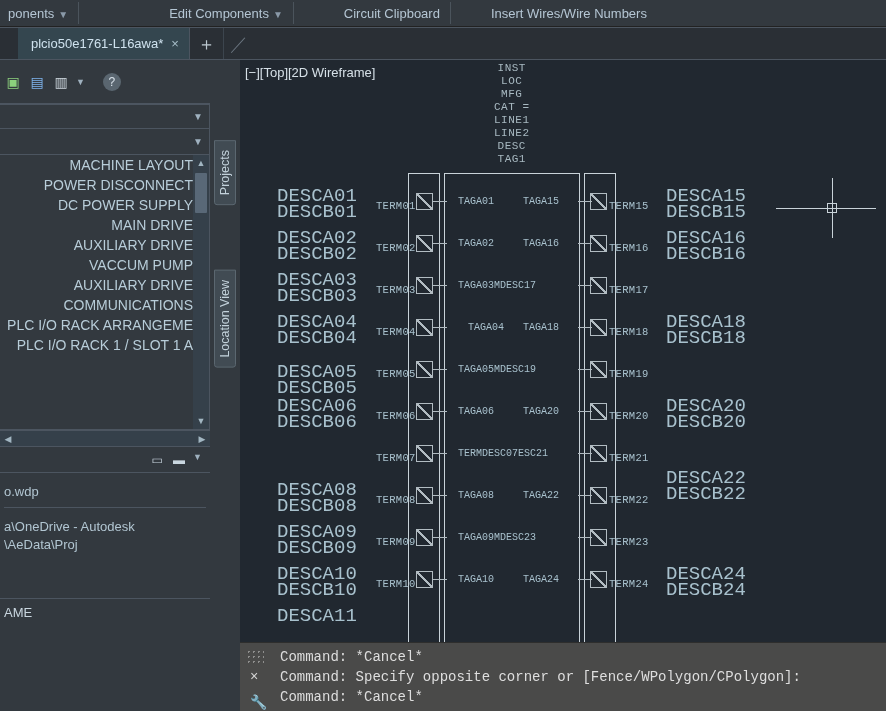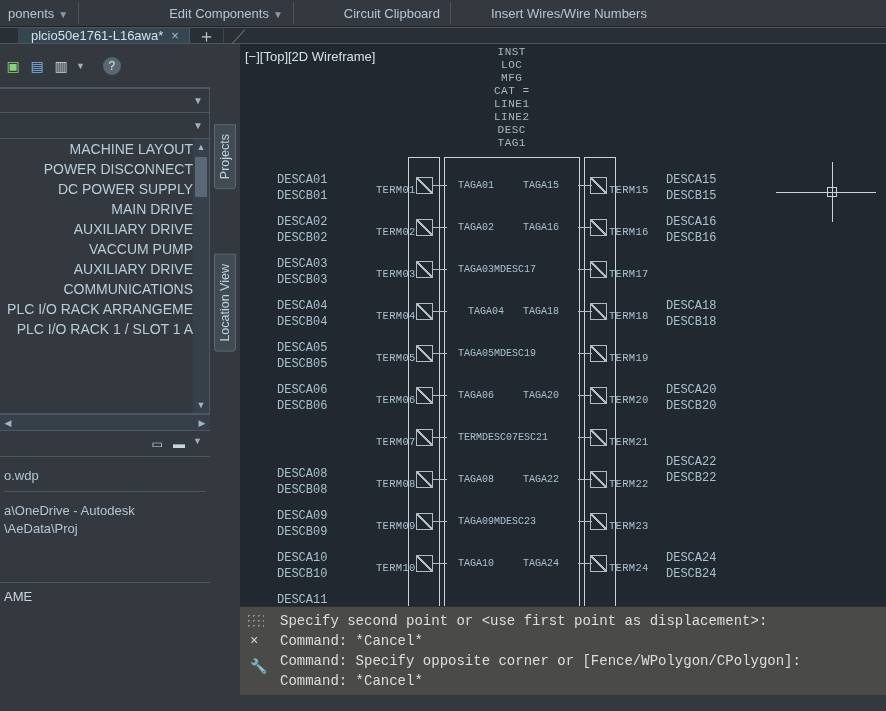--- a/index.html
+++ b/index.html
@@ -25,21 +25,21 @@
     color: #b5c6d4;
     padding: 5px 8px;
     font-size: 13px;
     white-space: nowrap;
     cursor: pointer;
   }
   .ribbon-tab .chev { font-size: 10px; margin-left: 4px; color: #8a99a8; }
   .ribbon-sep { width: 1px; height: 22px; background: #4b545c; margin: 0 2px; }
 
   .doc-tab-row {
-    height: 17px;
+    height: 33px;
     background: #2a2f35;
     border-bottom: 1px solid #4c5560;
     border-top: 1px solid #4c5560;
     display: flex;
     align-items: stretch;
     text-align: center;
   }
   .doc-tab {
     display: flex;
     align-items: center;
@@ -207,21 +207,21 @@
   }
   .ov-label {
     position:absolute; top:5px; left:5px;
     color:#d6e0e7; font-size:13px;
     font-family: "Segoe UI", Arial, sans-serif;
   }
   .hdr-stack { position:absolute; top:2px; left:254px; text-align:center; color:#a8b9c1; font-size:11px; line-height:13px; letter-spacing:0.5px; }
   .hdr-stack div { white-space:nowrap; }
 
   .plc-body { position:absolute; top:173px; left:0; right:0; bottom:95px; }
-  .desc-left, .desc-right { position:absolute; color:#a8c1cd; font-size:12px; line-height:16px; }
+  .desc-left, .desc-right { position:absolute; color:#a8c1cd; font-size:19px; line-height:16px; }
   .desc-left { left:37px; text-align:left; }
   .desc-right { left:426px; text-align:left; }
   .tag-cell { position:absolute; color:#a8c1cd; font-size:10px; }
   .term-lbl { position:absolute; color:#a8c1cd; font-size:10.5px; letter-spacing:0.3px; }
   .chip-outline { position:absolute; border:1px solid #c9d3d9; }
 
   .sq { position:absolute; width:17px; height:17px; border:1px solid #b2bcc2; }
   .sq::after {
     content:""; position:absolute; inset:0;
     background:linear-gradient(to top right, transparent 46%, #b2bcc2 46%, #b2bcc2 54%, transparent 54%);
@@ -394,21 +394,21 @@
         <div class="desc-left" style="top: 81px;">DESCA04<br>DESCB04</div>
         <div class="desc-right" style="top: 81px;">DESCA18<br>DESCB18</div>
         <div class="term-lbl" style="top: 93px; left: 136px;">TERM04</div>
         <div class="sq" style="top: 86px; left: 176px;"></div>
         <div class="pin-line" style="top: 94px; left: 193px; width: 14px;"></div>
         <div class="sq" style="top: 86px; left: 350px;"></div>
         <div class="pin-line" style="top: 94px; left: 338px; width: 14px;"></div>
         <div class="term-lbl" style="top: 93px; left: 369px;">TERM18</div>
         <div class="tag-cell" style="top: 89px; left: 228px;">TAGA04</div>
         <div class="tag-cell" style="top: 89px; left: 283px;">TAGA18</div>
-        <div class="desc-left" style="top: 123px;">DESCA05<br>DESCB05</div>
+        <div class="desc-left" style="top: 131px;">DESCA05<br>DESCB05</div>
         <div class="term-lbl" style="top: 135px; left: 136px;">TERM05</div>
         <div class="sq" style="top: 128px; left: 176px;"></div>
         <div class="pin-line" style="top: 136px; left: 193px; width: 14px;"></div>
         <div class="sq" style="top: 128px; left: 350px;"></div>
         <div class="pin-line" style="top: 136px; left: 338px; width: 14px;"></div>
         <div class="term-lbl" style="top: 135px; left: 369px;">TERM19</div>
         <div class="tag-cell" style="top: 131px; left: 218px;">TAGA05MDESC19</div>
         <div class="desc-left" style="top: 165px;">DESCA06<br>DESCB06</div>
         <div class="desc-right" style="top: 165px;">DESCA20<br>DESCB20</div>
         <div class="term-lbl" style="top: 177px; left: 136px;">TERM06</div>
@@ -455,18 +455,17 @@
         <div class="tag-cell" style="top: 341px; left: 218px;">TAGA10</div>
         <div class="tag-cell" style="top: 341px; left: 283px;">TAGA24</div>
         <div class="desc-left" style="top: 375px;">DESCA11</div>
       </div>
   </div>
 
   <div class="cmdline">
     <div class="cmd-grip"></div>
     <div class="cmd-x">×</div>
     <div class="cmd-wrench">🔧</div>
-    <div>Specify second point or &lt;use first point as displacement&gt;:</div>
     <div>Command: *Cancel*</div>
     <div>Command: Specify opposite corner or [Fence/WPolygon/CPolygon]:</div>
     <div>Command: *Cancel*</div>
   </div>
 </div>
 
 </body></html>

